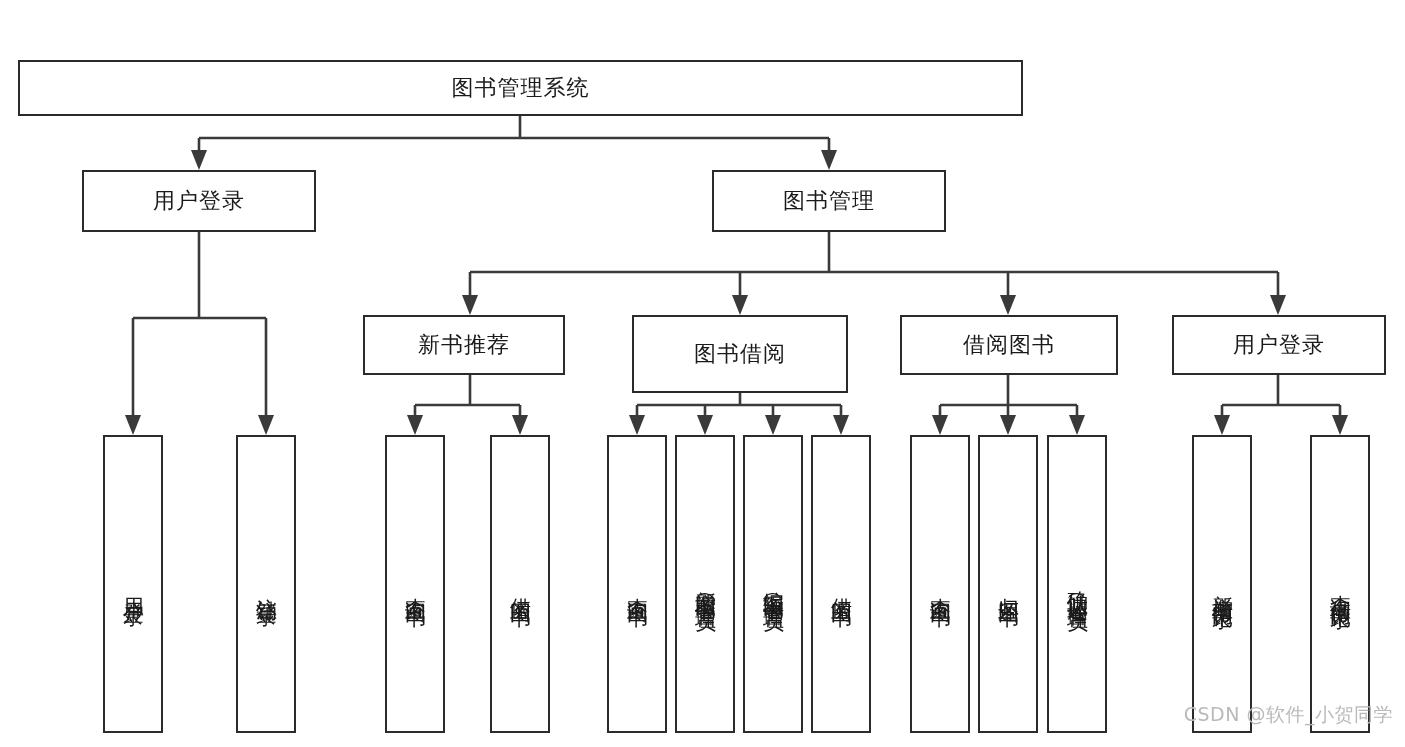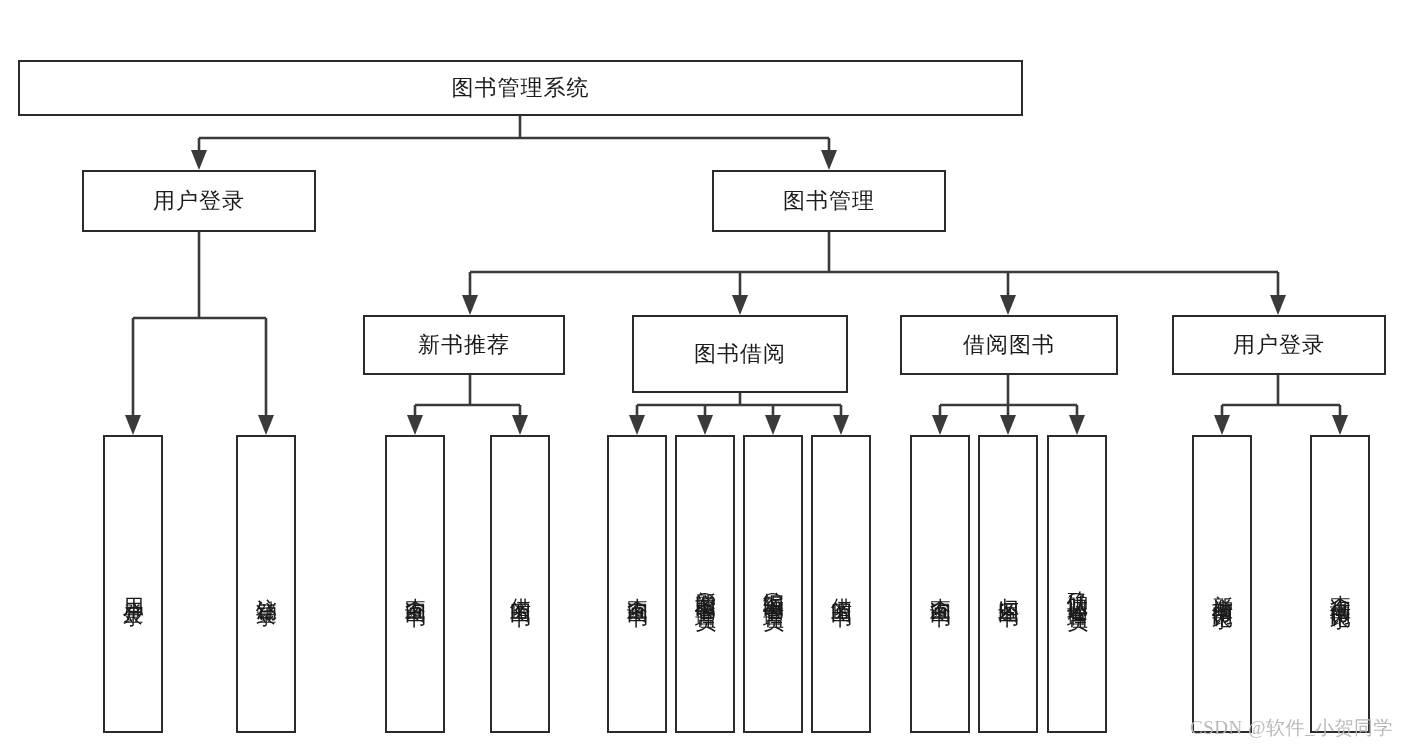--- a/index.html
+++ b/index.html
@@ -39,27 +39,26 @@
     line-height:1;
   }
   .node.v .vtext{
     writing-mode:vertical-rl;
     text-orientation:upright;
     display:block;
     white-space:nowrap;
   }
   .watermark{
     position:absolute;
-    right:12px;bottom:6px;
+    right:12px;bottom:19px;
     font-size:19px;
     color:#b9b9b9;
     letter-spacing:0.5px;
     white-space:nowrap;
     pointer-events:none;
-    font-family:Liberation Serif, serif;
   }
   svg.links{
     position:absolute;left:0;top:0;width:1405px;height:747px;
     pointer-events:none;
   }
   svg.links path, svg.links line{
     stroke:#3a3a3a;
     stroke-width:2.6;
     fill:none;
   }

